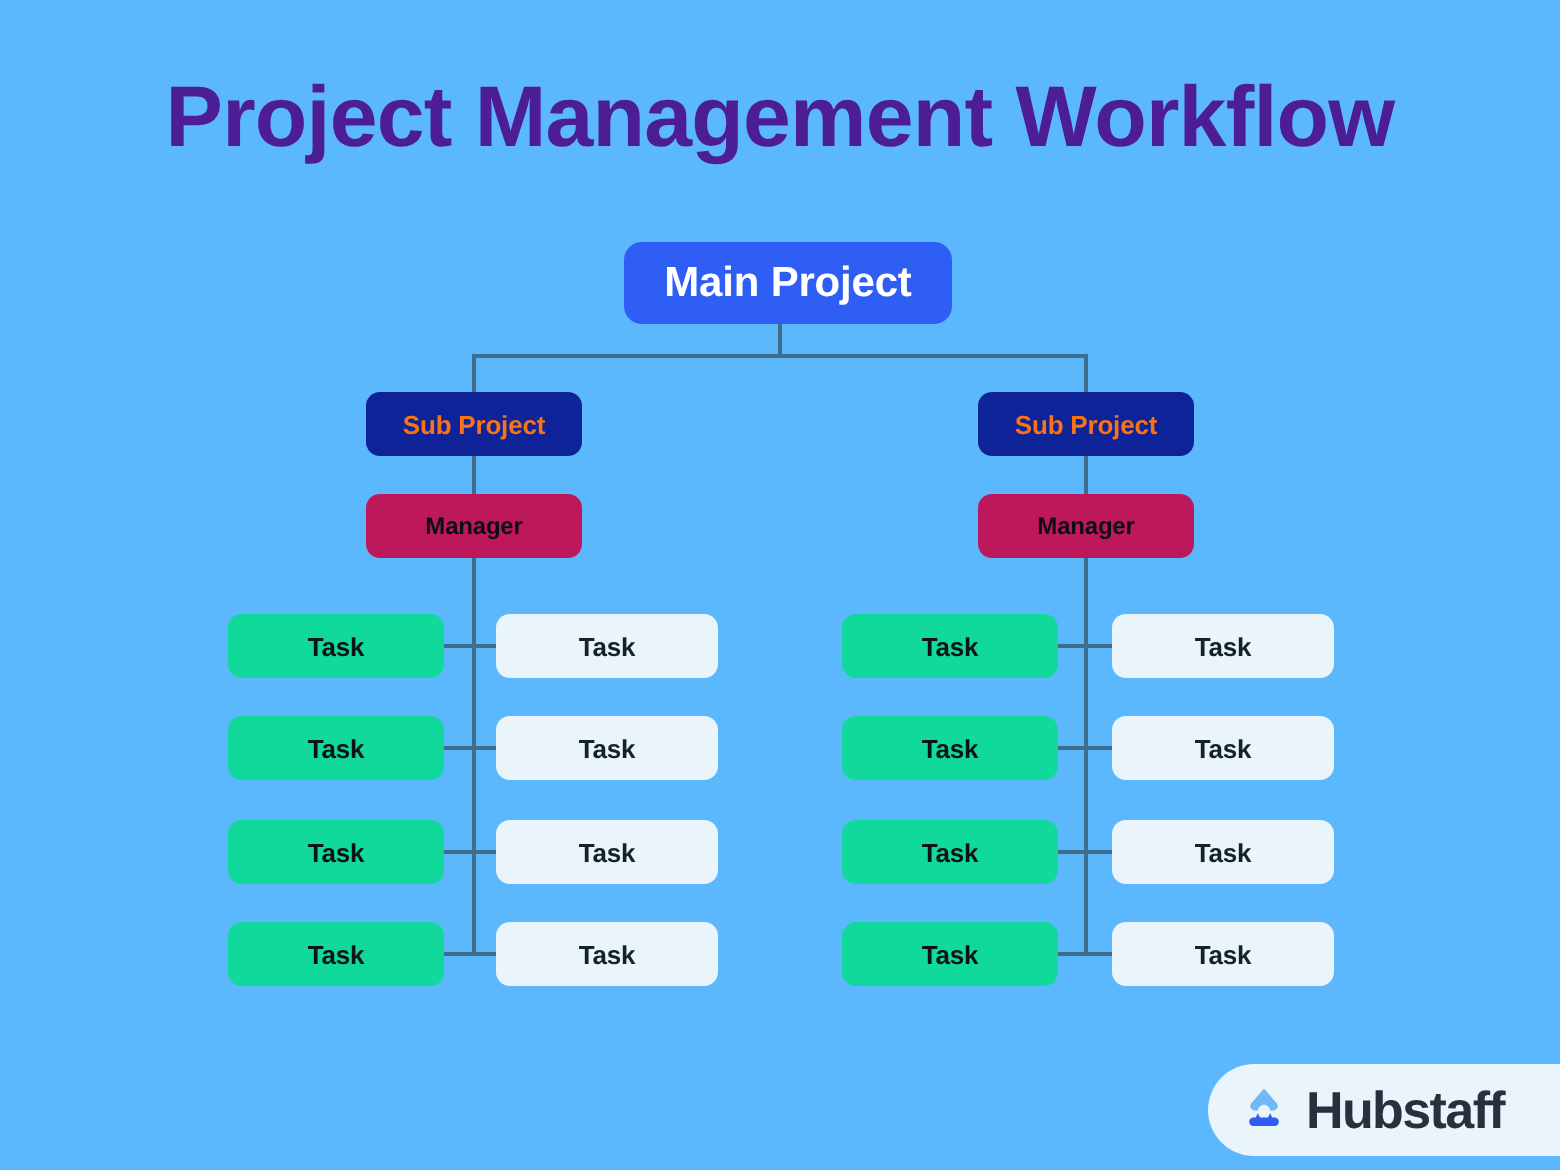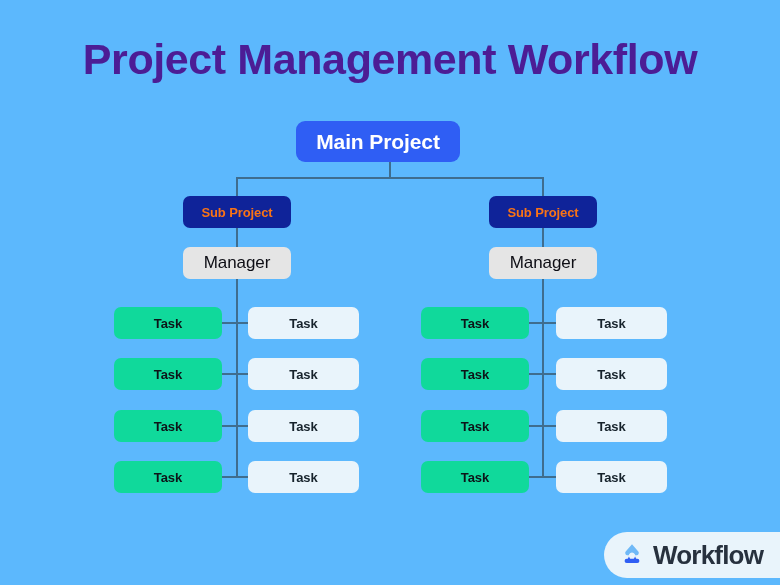--- a/index.html
+++ b/index.html
@@ -58,24 +58,24 @@
 
   .node-sub {
     background: #0f2399;
     color: #f97316;
     font-size: 13px;
     font-weight: bold;
     letter-spacing: -0.1px;
   }
 
   .node-manager {
-    background: #e5e5e5;
+    background: #be185d;
     color: #0d0d14;
-    font-size: 17px;
-    font-weight: normal;
+    font-size: 12px;
+    font-weight: bold;
     letter-spacing: -0.1px;
   }
 
   .node-task-green {
     background: #10d99b;
     color: #0d1418;
     font-size: 13px;
     font-weight: bold;
     letter-spacing: -0.1px;
   }
@@ -149,21 +149,21 @@
     <div class="line line-h" style="left:221px; top:476px; width:28px;"></div>
 
     <div class="line line-v" style="left:542px; top:228px; height:20px;"></div>
     <div class="line line-v" style="left:542px; top:279px; height:199px;"></div>
     <div class="line line-h" style="left:528px; top:322px; width:29px;"></div>
     <div class="line line-h" style="left:528px; top:373px; width:29px;"></div>
     <div class="line line-h" style="left:528px; top:425px; width:29px;"></div>
     <div class="line line-h" style="left:528px; top:476px; width:29px;"></div>
   </div>
 
-  <div class="node node-main" style="left:296px; top:121px; width:164px; height:41px;">Main Project</div>
+  <div class="node node-main" style="left:312px; top:121px; width:164px; height:41px;">Main Project</div>
 
   <div class="node node-sub" style="left:183px; top:196px; width:108px; height:32px;">Sub Project</div>
   <div class="node node-manager" style="left:183px; top:247px; width:108px; height:32px;">Manager</div>
 
   <div class="node node-task-green" style="left:114px; top:307px; width:108px; height:32px;">Task</div>
   <div class="node node-task-light" style="left:248px; top:307px; width:111px; height:32px;">Task</div>
 
   <div class="node node-task-green" style="left:114px; top:358px; width:108px; height:32px;">Task</div>
   <div class="node node-task-light" style="left:248px; top:358px; width:111px; height:32px;">Task</div>
 
@@ -189,16 +189,16 @@
   <div class="node node-task-light" style="left:556px; top:461px; width:111px; height:32px;">Task</div>
 
   <div id="hubstaff-badge">
     <svg id="hubstaff-logo-icon" viewBox="0 0 26 26" xmlns="http://www.w3.org/2000/svg">
       <path d="M13 2.3 L19.3 9.6 A2.2 2.2 0 0 1 17.6 13.2 L16.1 13.2 A3.4 3.4 0 0 0 9.9 13.2 L8.4 13.2 A2.2 2.2 0 0 1 6.7 9.6 Z" fill="#6fb9f7"></path>
       <path d="M13 10.4 A3.1 3.1 0 1 1 12.99 10.4 Z" fill="#e9f4fb"></path>
       <path d="M5.6 18.9 A2.1 2.1 0 0 1 7.7 16.8 L18.3 16.8 A2.1 2.1 0 0 1 18.3 21 L7.7 21 A2.1 2.1 0 0 1 5.6 18.9 Z" fill="#2f5ef4"></path>
       <path d="M9.9 14.6 L12 18.6 L8.0 18.6 Z" fill="#2f5ef4"></path>
       <path d="M16.1 14.6 L18.0 18.6 L14.0 18.6 Z" fill="#2f5ef4"></path>
     </svg>
-    <span id="hubstaff-wordmark">Workflow</span>
+    <span id="hubstaff-wordmark">Hubstaff</span>
   </div>
 
 </div>
 
 </body></html>

